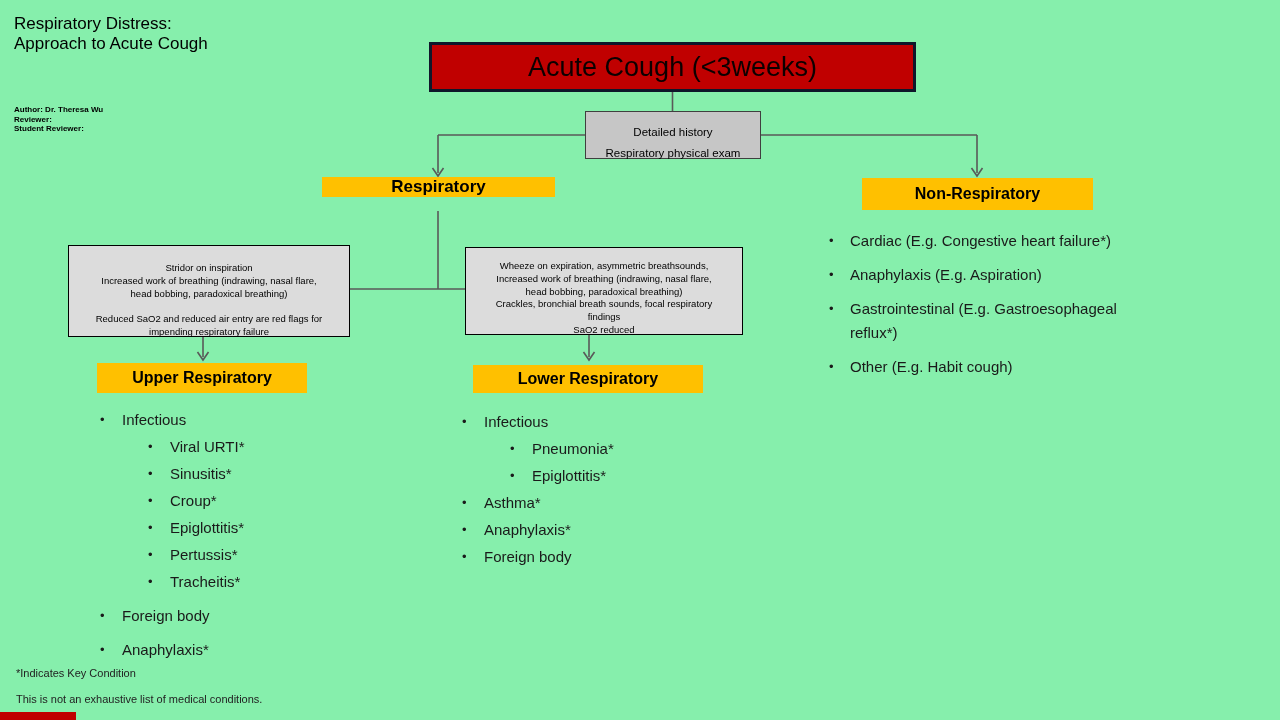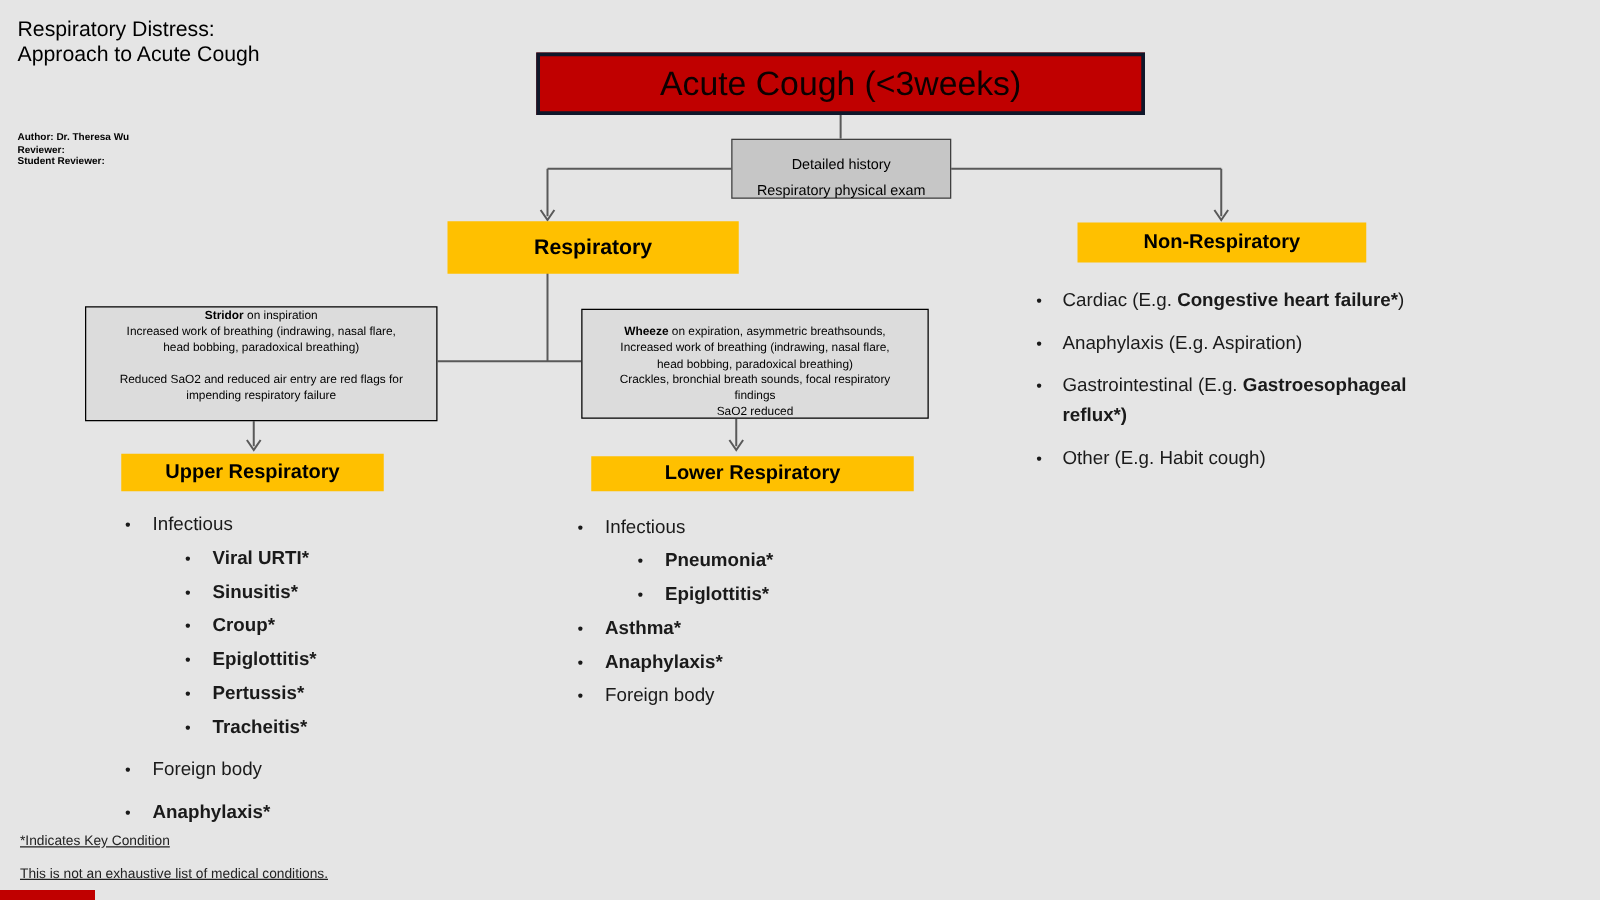--- a/index.html
+++ b/index.html
@@ -1,41 +1,41 @@
 <!DOCTYPE html>
 <html><head>
 <meta charset="utf-8">
 <style>
   html,body{margin:0;padding:0;background:#fff;}
   #canvas{
-    position:relative;width:1280px;height:720px;background:#e5e5e5;
+    position:relative;width:1280px;height:720px;background:#86efac;
     font-family:"Liberation Sans",sans-serif;color:#000;overflow:hidden;
   }
   svg.connectors{position:absolute;left:0;top:0;width:1280px;height:720px;z-index:0;}
   .node{position:absolute;z-index:2;display:flex;align-items:center;justify-content:center;text-align:center;box-sizing:border-box;}
   .node-root{background:#C00000;border:3px solid #0f172a;font-size:27px;color:#0d0000;}
   .node-exam{background:#c6c6c6;border:1.5px solid #3f3f3f;flex-direction:column;font-size:11.5px;line-height:21px;padding-top:15px;}
   .node-branch{background:#FFC000;font-weight:700;font-size:17px;}
   .node-branch.small{font-size:16px;}
-  .signbox{position:absolute;z-index:2;background:#dcdcdc;border:1px solid #000;box-sizing:border-box;text-align:center;font-size:9.5px;line-height:12.8px;padding-top:1px;}
+  .signbox{position:absolute;z-index:2;background:#dcdcdc;border:1px solid #000;box-sizing:border-box;text-align:center;font-size:9.5px;line-height:12.8px;padding-top:16px;}
   .sb-line{min-height:12.8px;}
-  .b{font-weight:700;}
+  .b{font-weight:400;}
   .deck-title{position:absolute;left:14px;top:14px;font-size:17px;line-height:20px;color:#000;z-index:2;}
   .credits{position:absolute;left:14px;top:68px;font-size:8px;font-weight:700;line-height:9.5px;z-index:2;margin-top:37px;}
   .list{position:absolute;z-index:2;font-size:15px;color:#1a1a1a;}
   .li{position:relative;line-height:27px;}
   .li.l1{padding-left:27px;}
   .li.l2{padding-left:75px;}
   .li .dot{position:absolute;font-size:13px;}
   .li.l1 .dot{left:5px;}
   .li.l2 .dot{left:53px;}
   .li.gap{margin-top:7px;}
   .nr-item{position:relative;line-height:24px;margin-bottom:10px;padding-left:22px;}
   .nr-item .dot{position:absolute;left:1px;font-size:13px;}
-  .footnote{position:absolute;left:16px;font-size:11px;color:#222;z-index:2;text-decoration:underline;}
+  .footnote{position:absolute;left:16px;font-size:11px;color:#222;z-index:2;}
   .accent-bar{position:absolute;left:0;top:712px;width:76px;height:8px;background:#C00000;z-index:2;}
 </style>
 </head>
 <body>
 
 <div id="canvas">
 
   <svg class="connectors">
     <g stroke="#595959" stroke-width="1.6" fill="none">
       <line x1="672.5" y1="92" x2="672.5" y2="111"></line>
@@ -64,24 +64,24 @@
     <div>Student Reviewer:</div>
   </div>
 
   <div class="node node-root" style="left:429px;top:42px;width:487px;height:50px;">Acute Cough (&lt;3weeks)</div>
 
   <div class="node node-exam" style="left:585px;top:111px;width:176px;height:48px;">
     <div>Detailed history</div>
     <div>Respiratory physical exam</div>
   </div>
 
-  <div class="node node-branch" style="left:322px;top:177px;width:233px;height:42px;margin-left:36px;">Respiratory</div>
+  <div class="node node-branch" style="left:322px;top:177px;width:233px;height:20px;">Respiratory</div>
   <div class="node node-branch small" style="left:862px;top:178px;width:231px;height:32px;">Non-Respiratory</div>
   <div class="node node-branch small" style="left:97px;top:363px;width:210px;height:30px;">Upper Respiratory</div>
-  <div class="node node-branch small" style="left:473px;top:365px;width:258px;height:28px;">Lower Respiratory</div>
+  <div class="node node-branch small" style="left:473px;top:365px;width:230px;height:28px;">Lower Respiratory</div>
 
   <div class="signbox" style="left:68px;top:245px;width:282px;height:92px;">
     <div class="sb-line"><span class="b">Stridor</span><span> on inspiration</span></div>
     <div class="sb-line">Increased work of breathing (indrawing, nasal flare,</div>
     <div class="sb-line">head bobbing, paradoxical breathing)</div>
     <div class="sb-line"></div>
     <div class="sb-line">Reduced SaO2 and reduced air entry are red flags for</div>
     <div class="sb-line">impending respiratory failure</div>
   </div>
 

